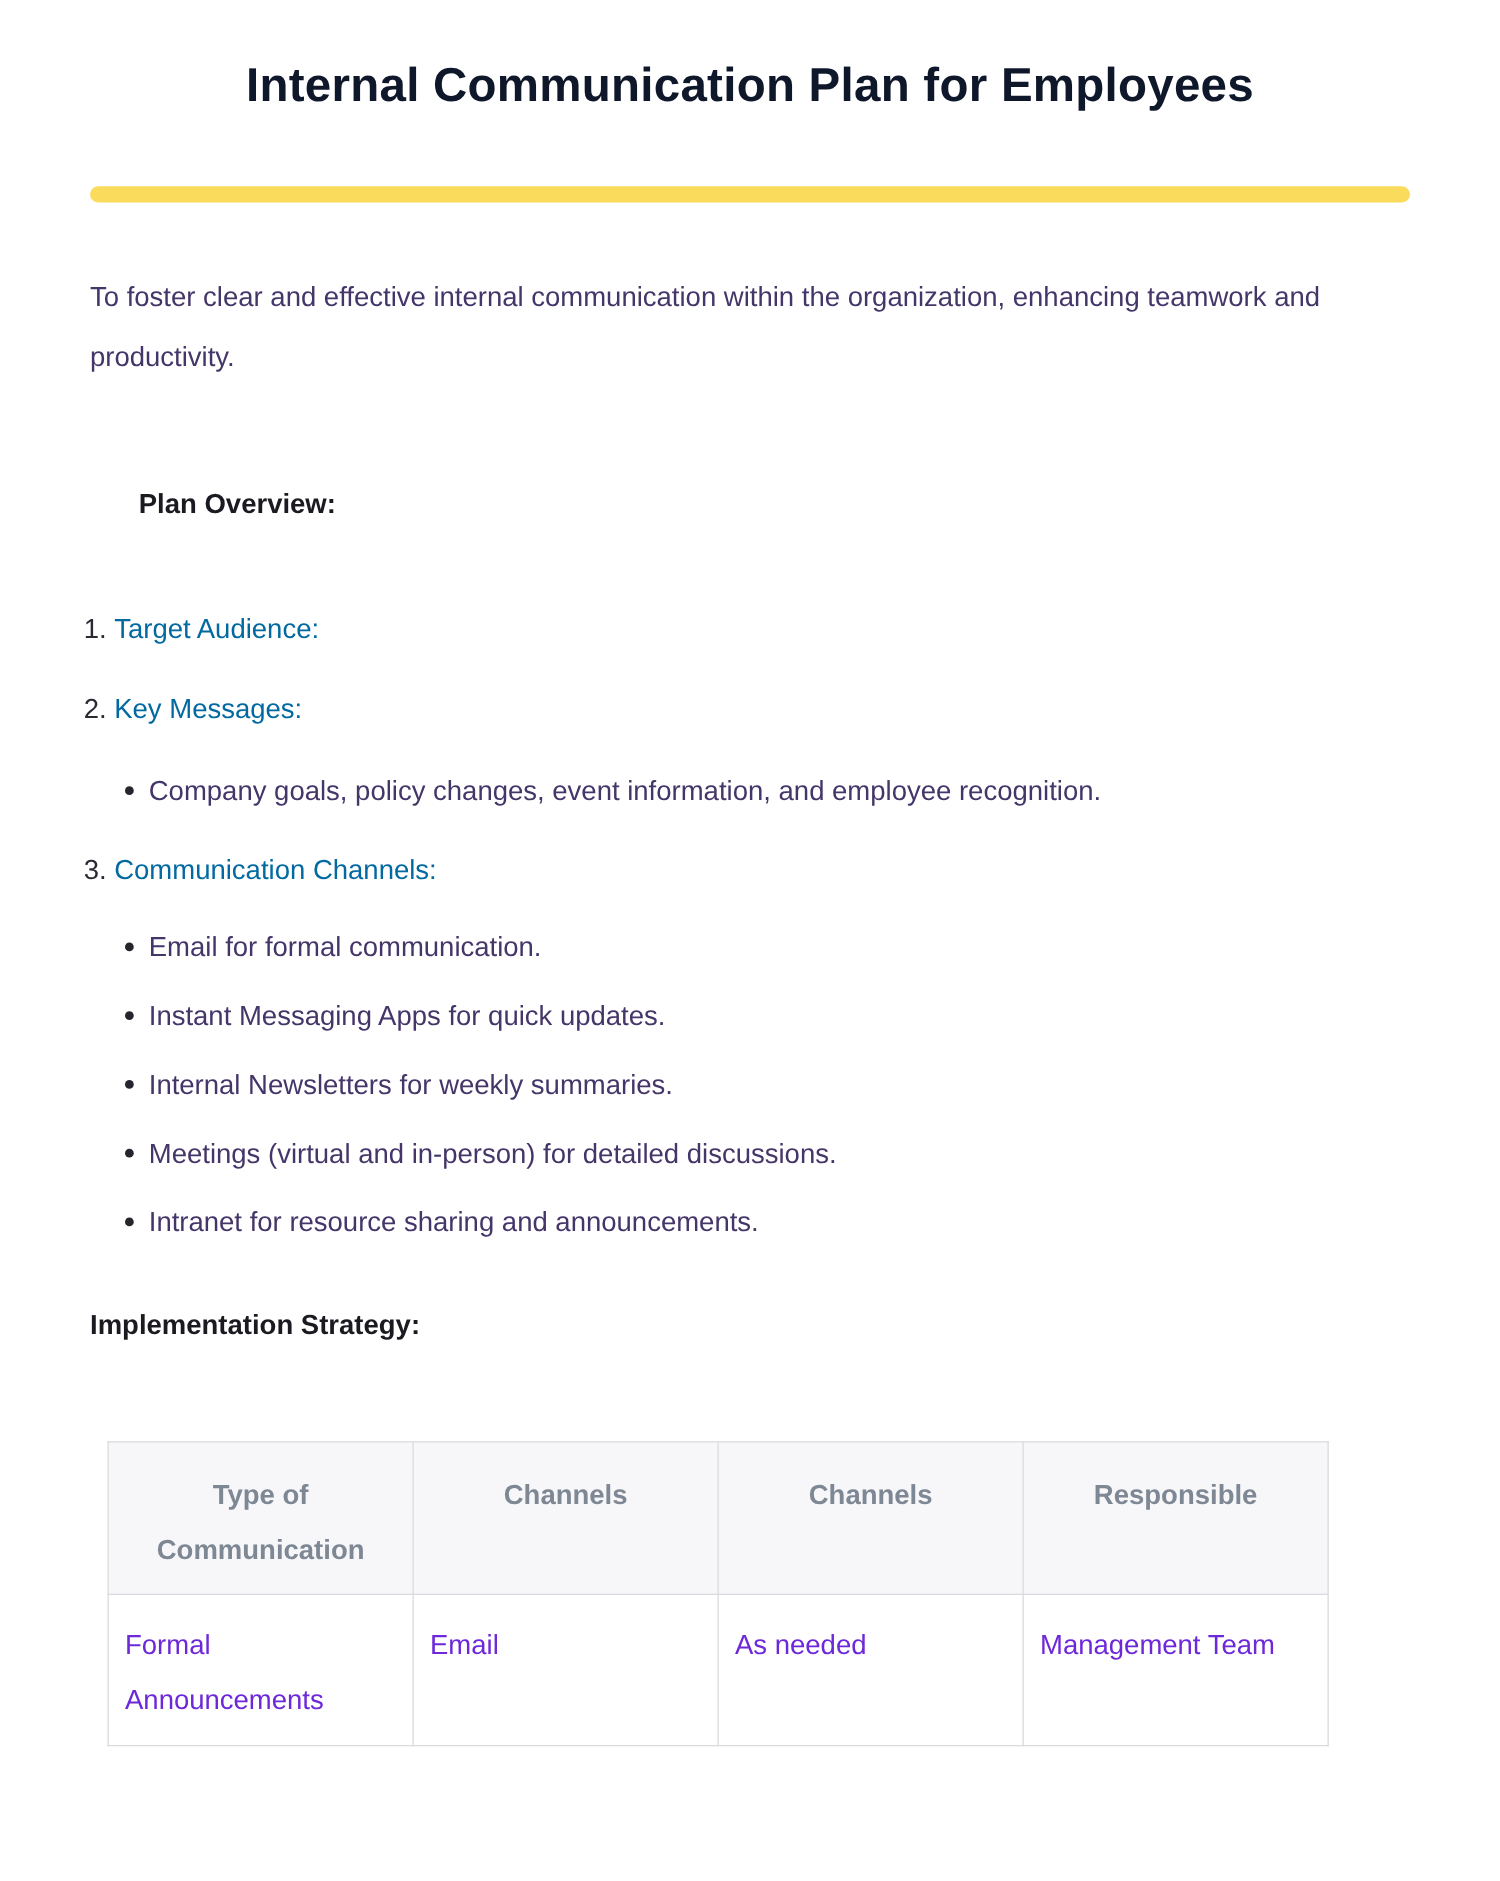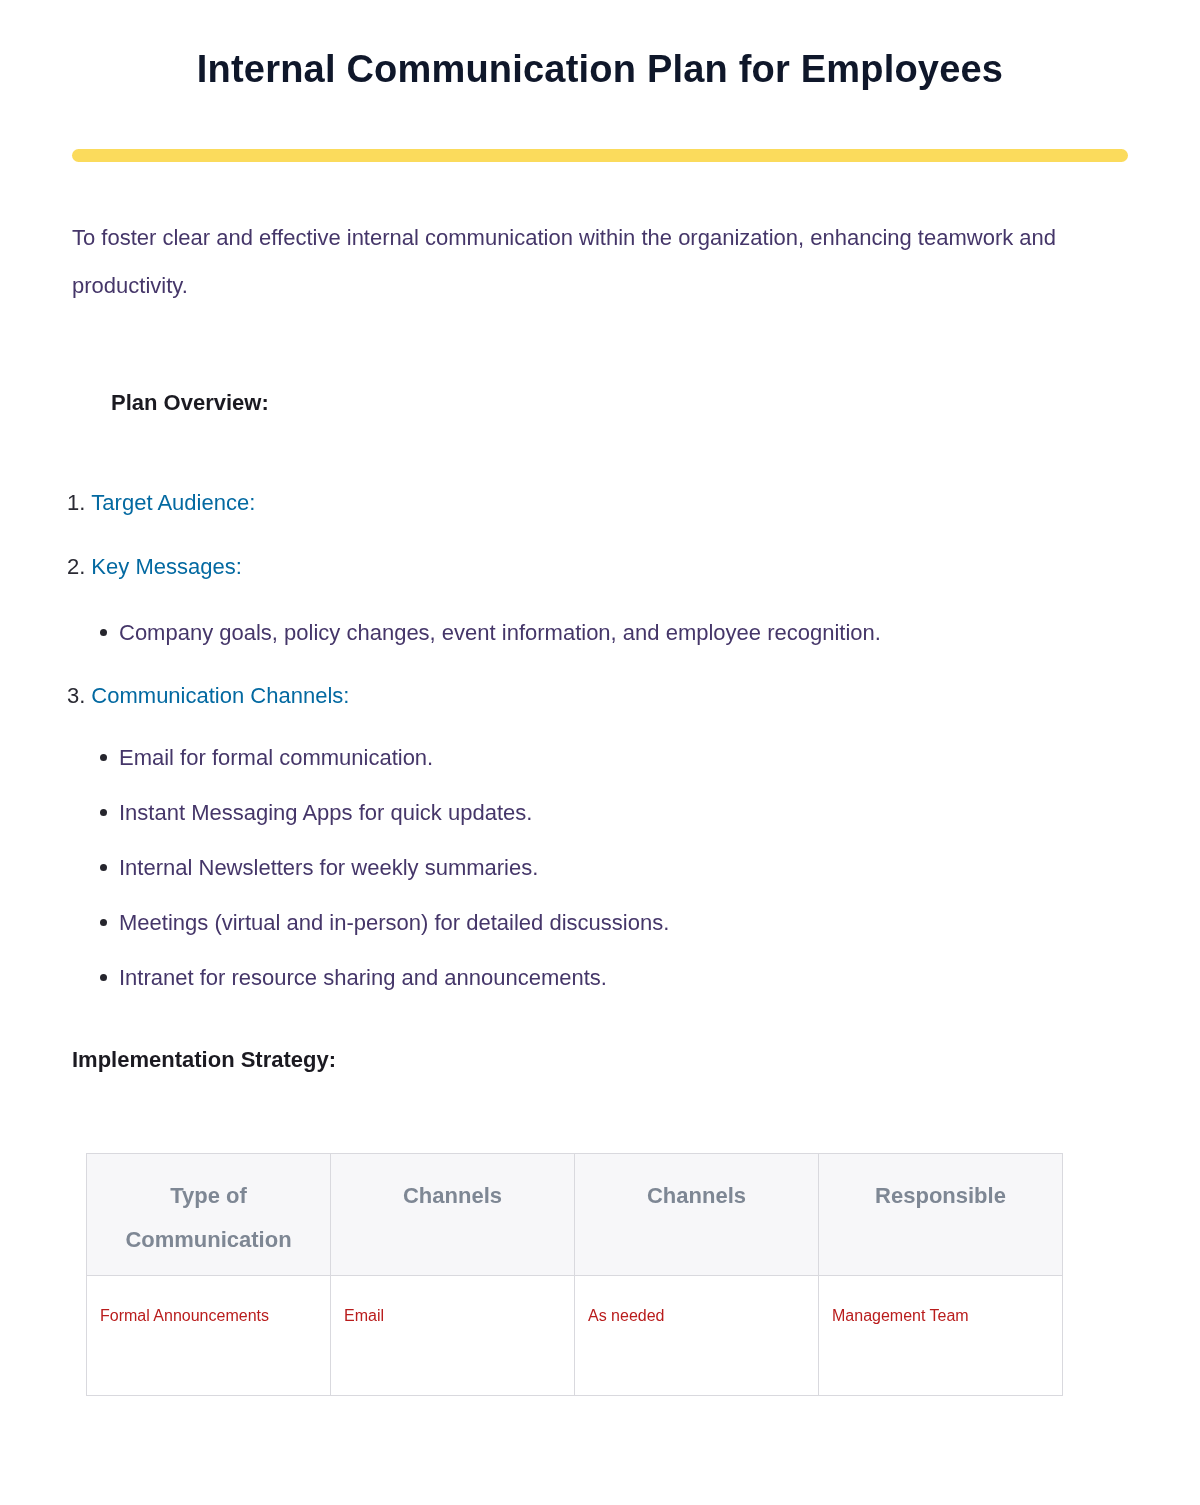--- a/index.html
+++ b/index.html
@@ -119,23 +119,23 @@
     color: #7e8794;
     font-weight: 700;
     font-size: 22px;
     line-height: 44px;
     text-align: center;
     padding: 20px 16px 13px 16px;
     height: 121px;
   }
   table.impl-table td {
     background: #ffffff;
-    color: #b91c1c;
+    color: #6d28d9;
     font-weight: 400;
-    font-size: 16px;
+    font-size: 22px;
     line-height: 44px;
     text-align: left;
     padding: 18px 16px 14px 13px;
     height: 120px;
   }
 </style>
 </head>
 <body>
 
 <div class="page">

